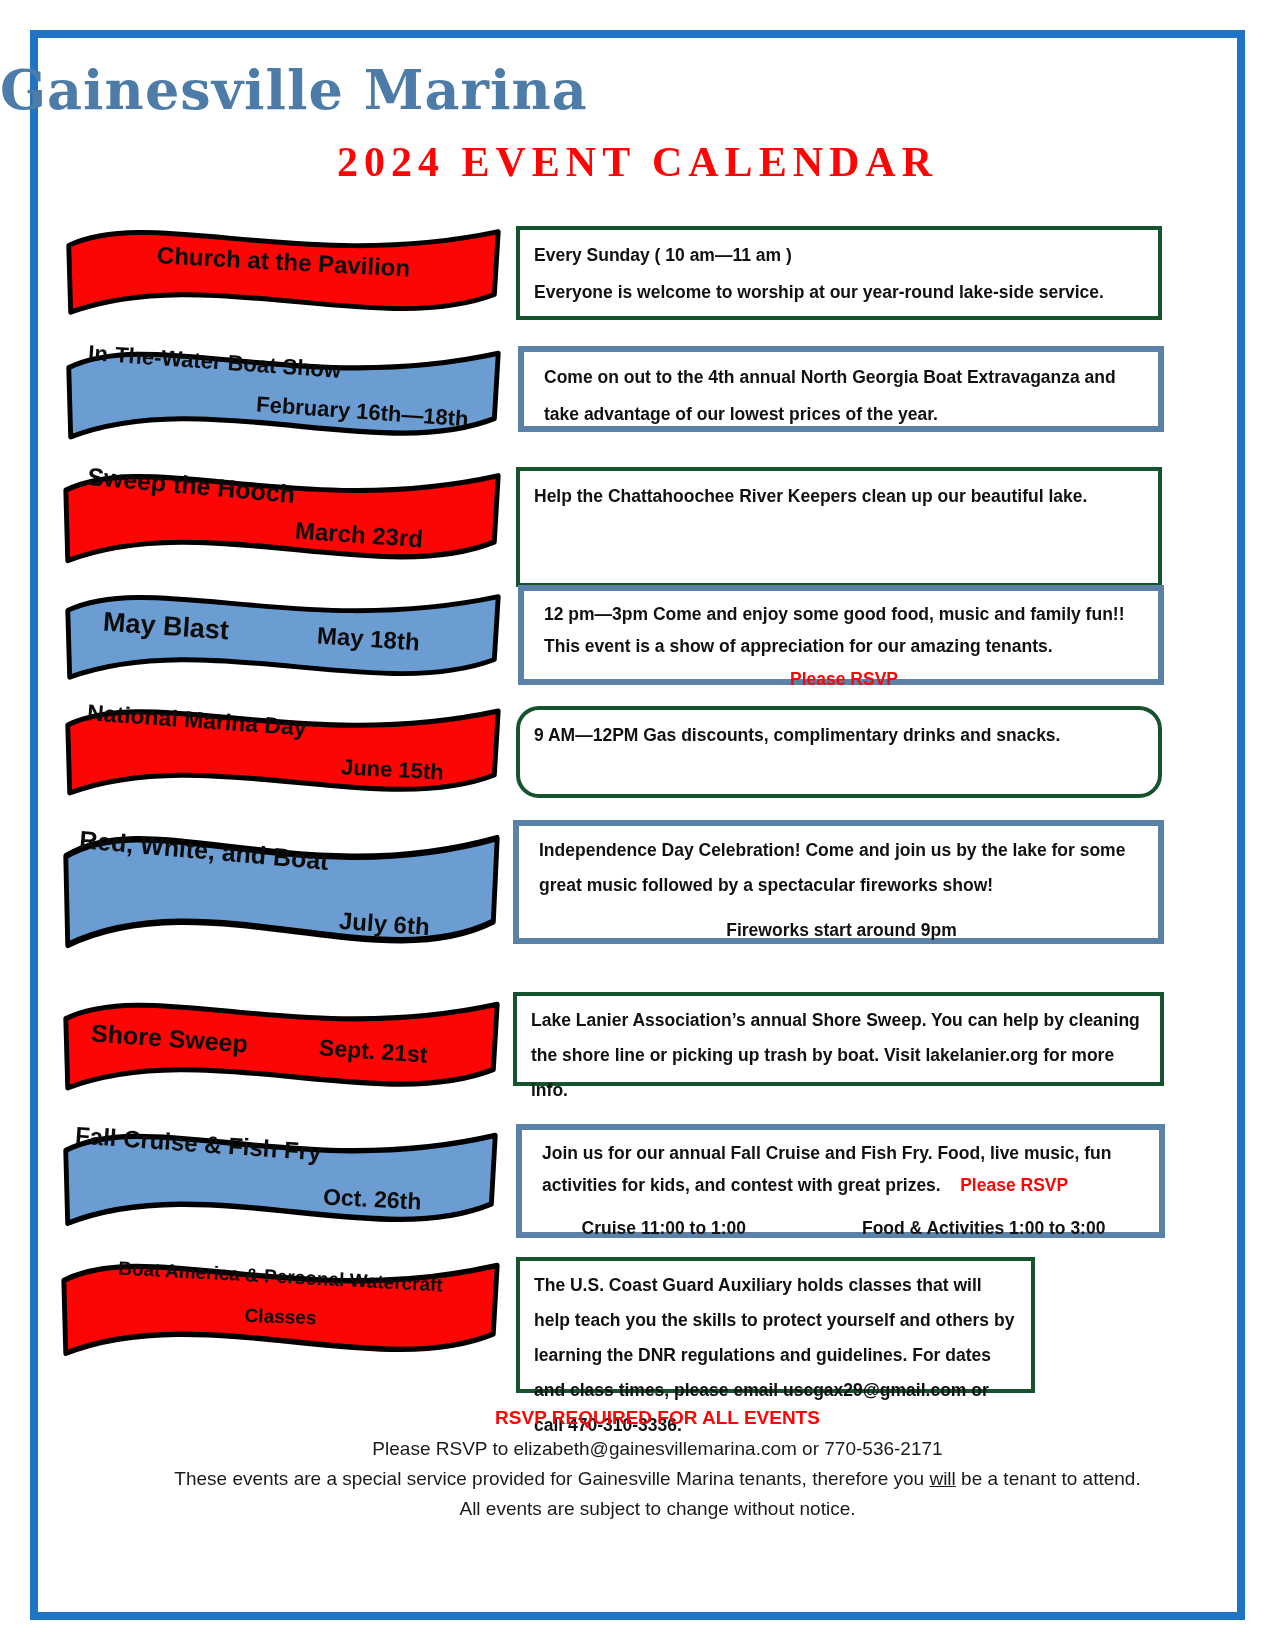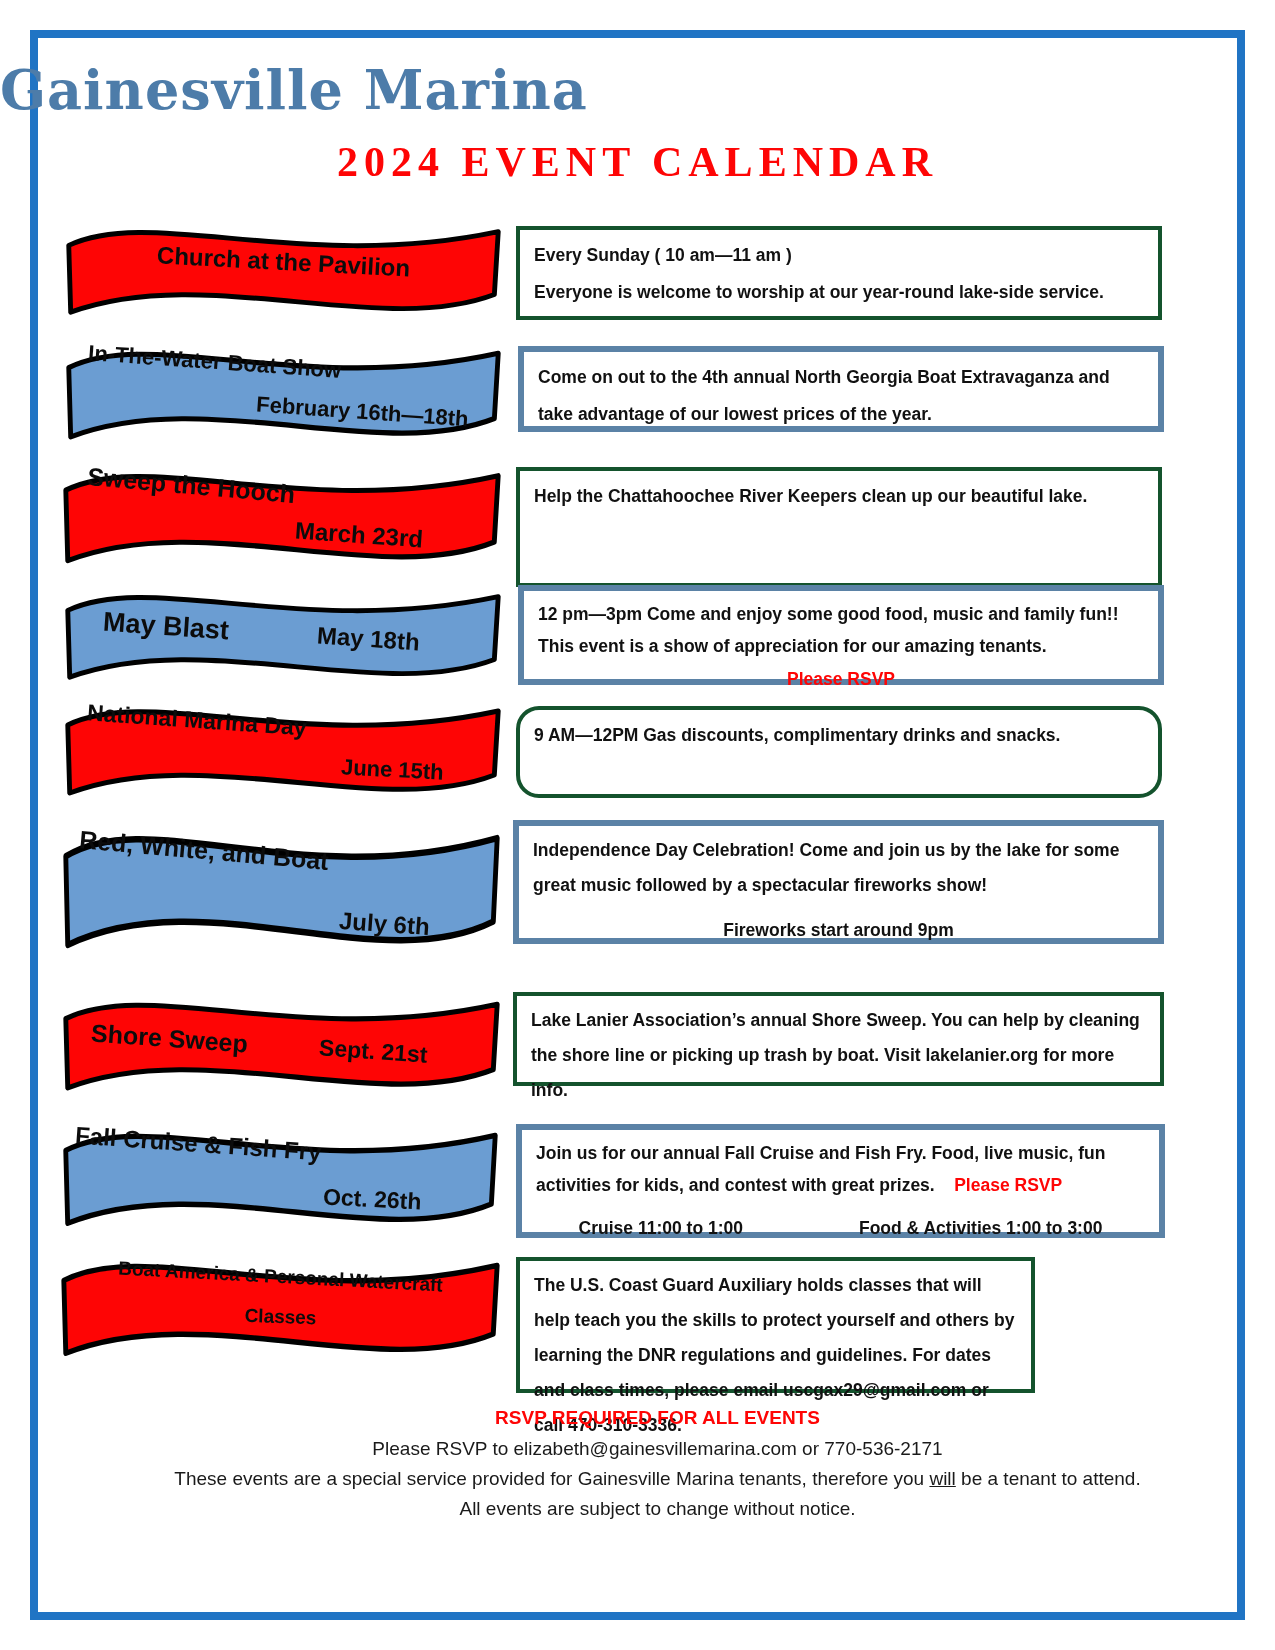--- a/index.html
+++ b/index.html
@@ -11,21 +11,21 @@
         font-family:"DejaVu Serif",serif;font-weight:bold;font-size:54px;
         color:#4d7ca9;letter-spacing:1px;}
   .subtitle{position:absolute;top:138px;left:0;width:100%;text-align:center;
         font-family:cursive;font-size:42px;color:#fe0505;letter-spacing:6px;font-weight:bold;}
   .banner{position:absolute;}
   .banner svg{position:absolute;left:0;top:0;width:100%;height:100%;}
   .bt{position:absolute;font-weight:bold;color:#0c0c0c;white-space:nowrap;}
   .bt.ctr{left:0;width:100%;text-align:center;}
   .box{position:absolute;background:#fff;box-sizing:border-box;}
   .box.redb{border:4px solid #14532d;}
-  .box.blueb{border:6px solid #5b82a6;}
+  .box.blueb{border:6px solid #5b82a6;padding-left:6px;}
   .bi{padding:7px 14px;font-weight:bold;font-size:17.5px;line-height:2.1;color:#111;}
   .bi .line{display:block;}
   .gap{margin-top:10px;}
   .redtxt{color:#fe0505;}
   .ctrline{text-align:center;}
   .c1sp{margin-right:116px;}
   .footer{position:absolute;top:1402px;left:0;width:100%;text-align:center;
         font-size:19px;color:#1a1a1a;}
   .footer .fline{line-height:30px;padding-left:40px;}
   .footer .fhead{color:#fe0505;font-weight:bold;line-height:32px;}

